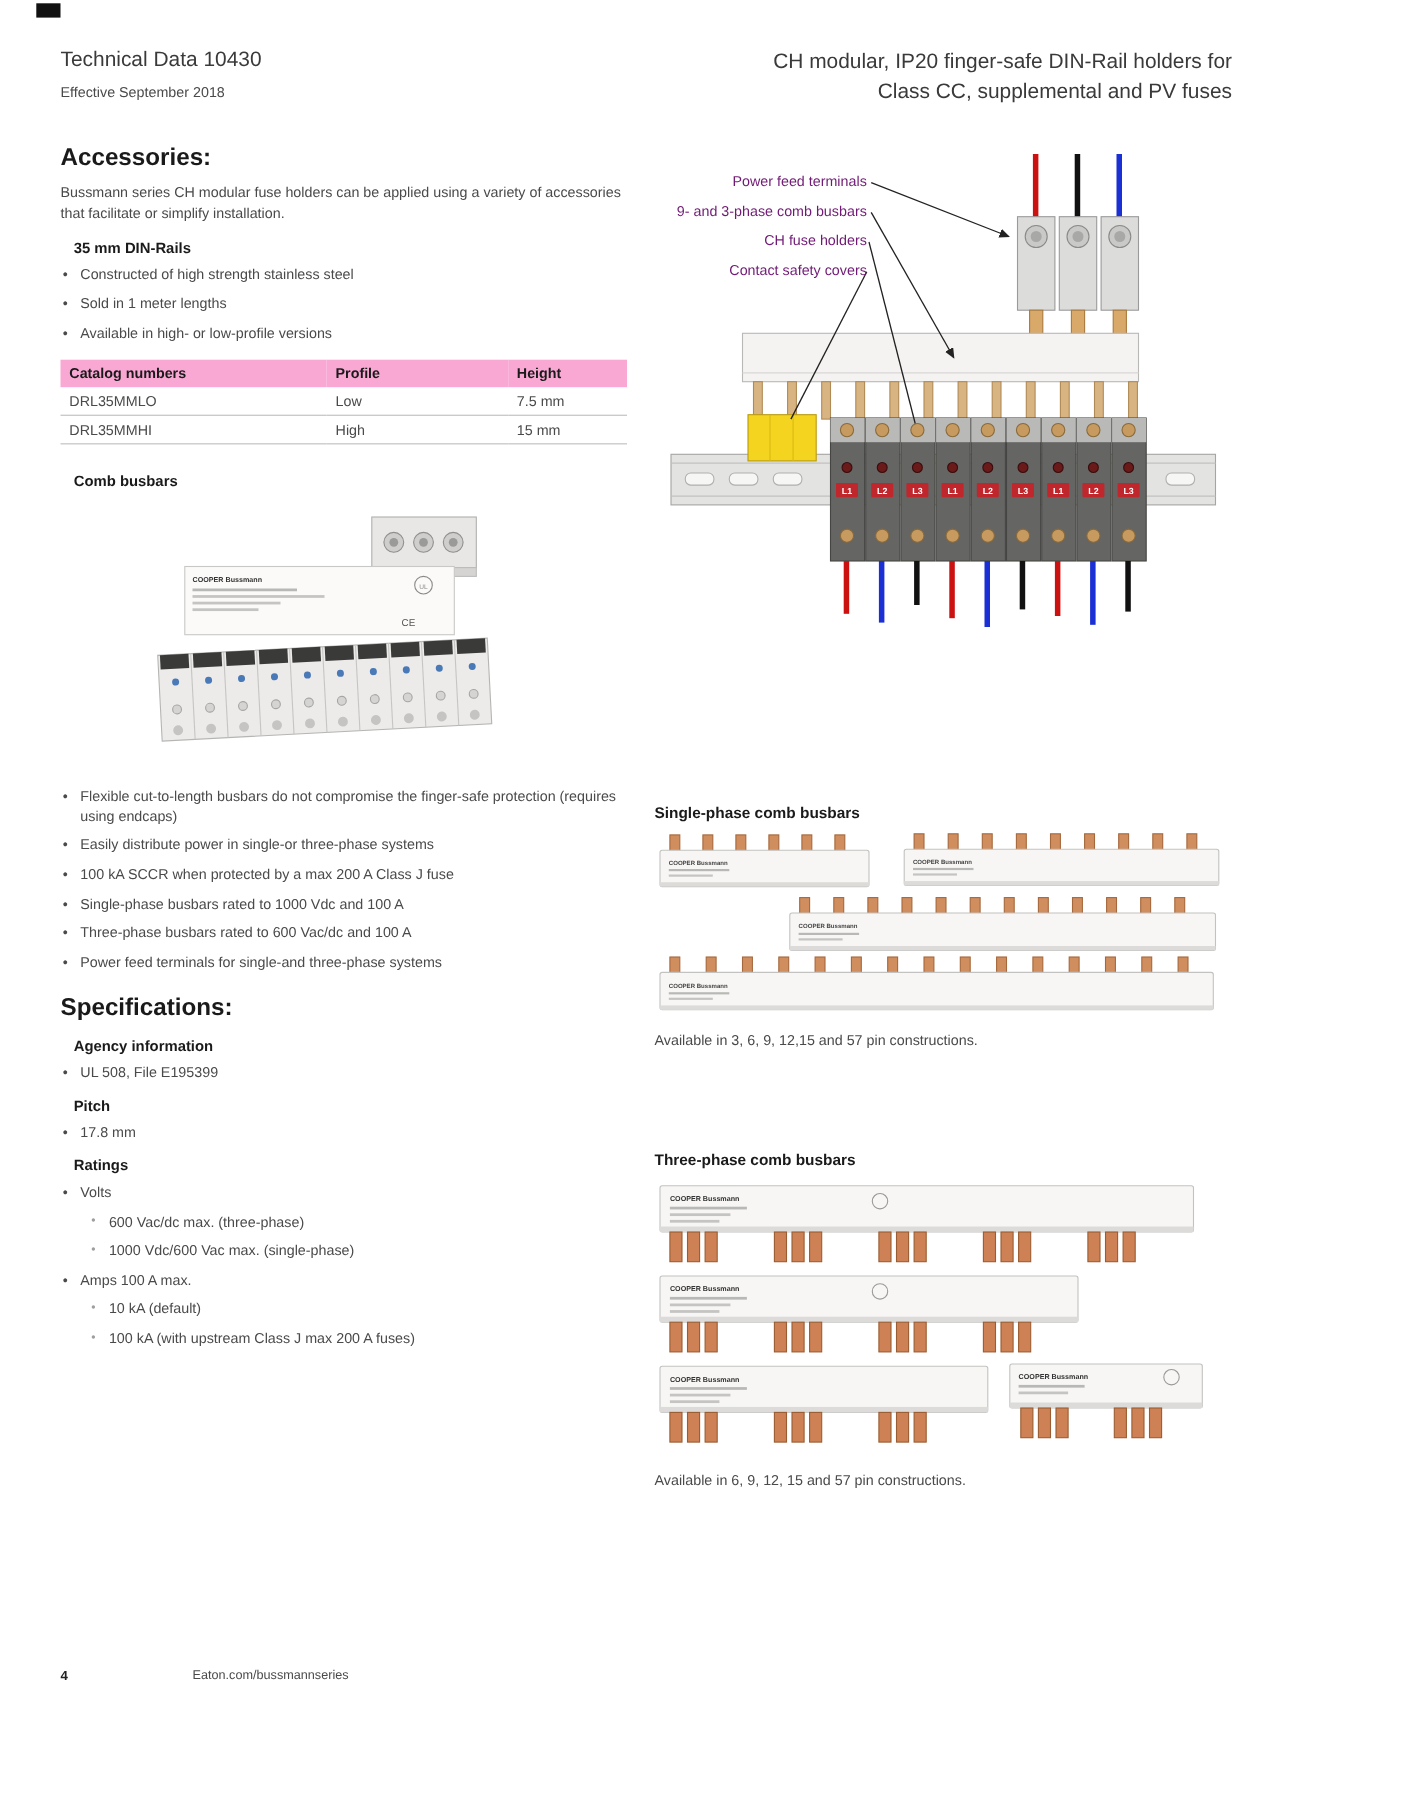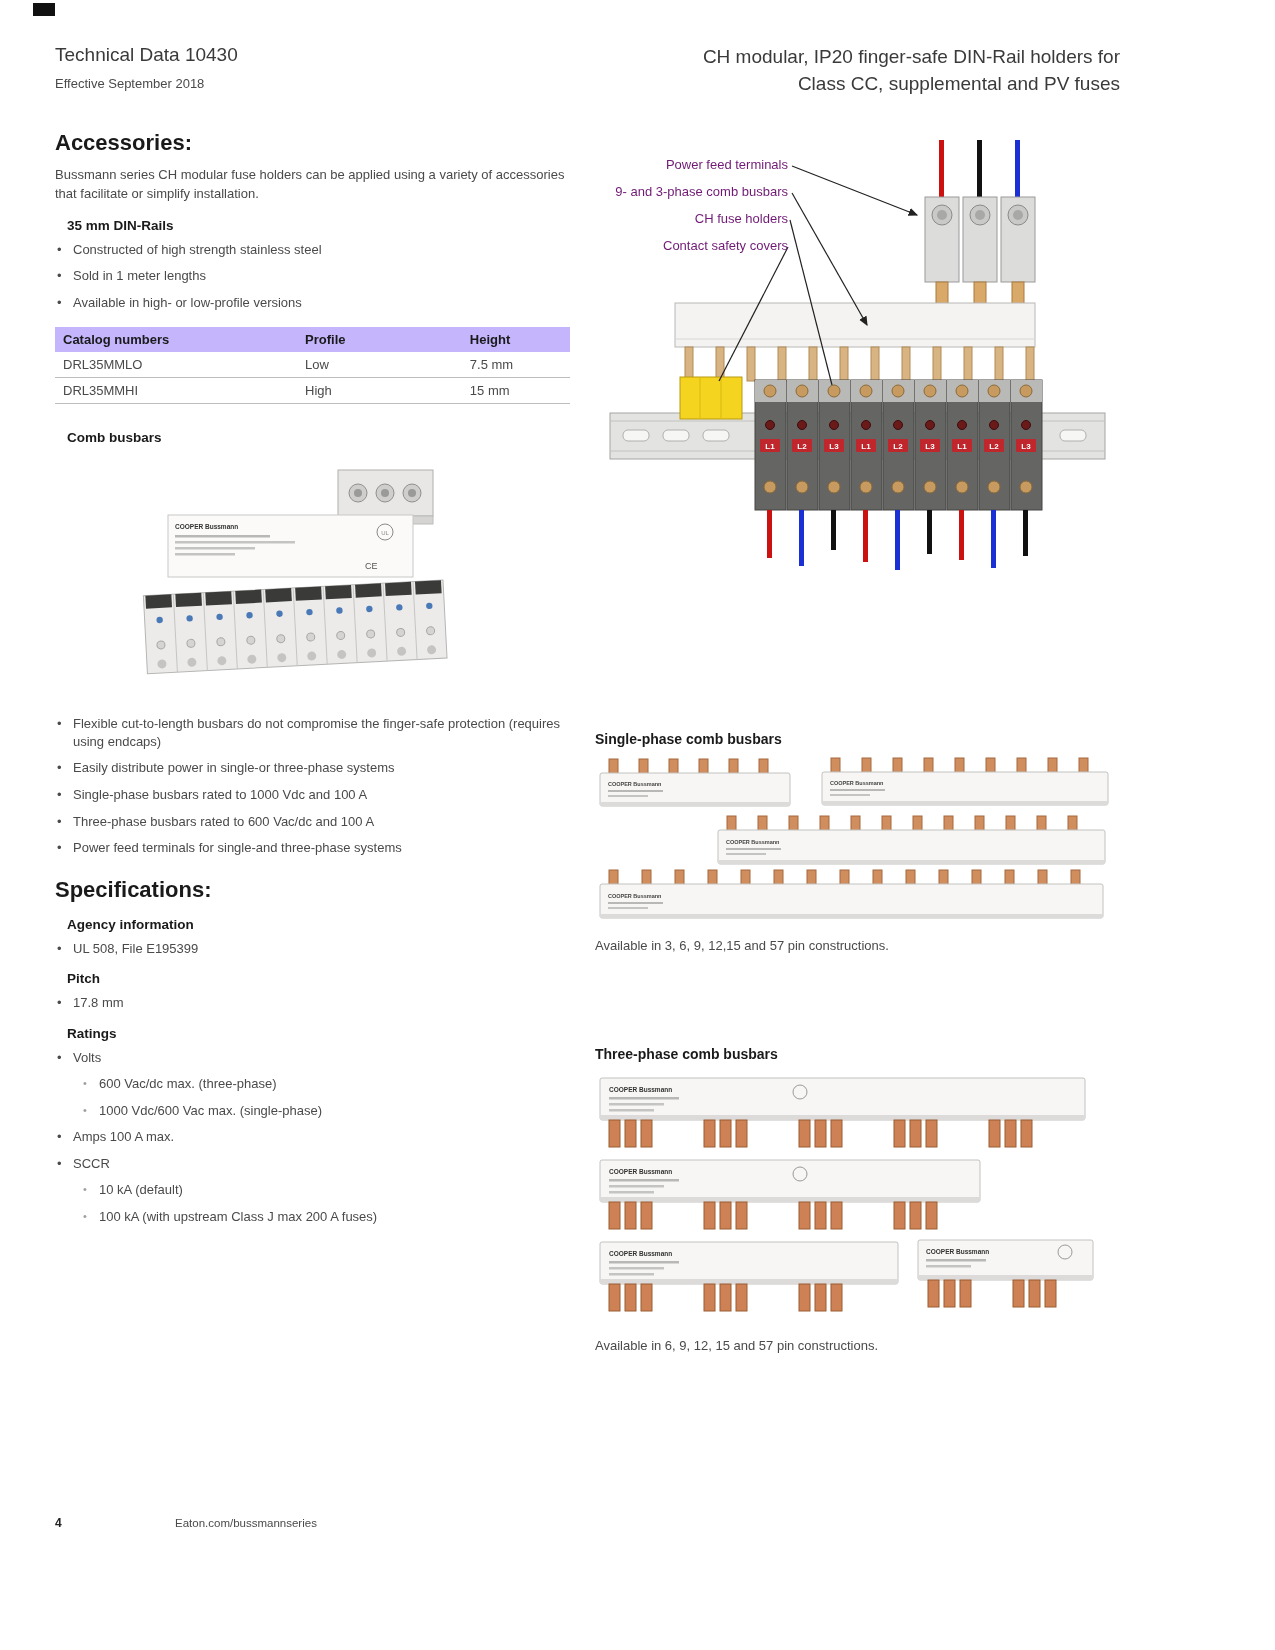--- a/index.html
+++ b/index.html
@@ -26,21 +26,21 @@
 
   .bullets { list-style:none; }
   .bullet { position:relative; padding-left:18px; margin-bottom:9px; font-size:13px; line-height:1.35; }
   .bullet::before { content:"•"; position:absolute; left:2px; top:0; color:#4a4a4a; }
   .sub-bullets { list-style:none; margin-left:26px; }
   .sub-bullet { position:relative; padding-left:18px; margin-bottom:9px; font-size:13px; line-height:1.35; }
   .sub-bullet::before { content:"•"; position:absolute; left:2px; top:1px; color:#9e9e9e; font-size:11px; }
 
   table.catalog { width:100%; border-collapse:collapse; margin-top:16px; font-size:13px; }
   table.catalog th {
-    background:#c4b5fd; font-weight:700; color:#1a1a1a; text-align:left;
+    background:#f9a8d4; font-weight:700; color:#1a1a1a; text-align:left;
     padding:5px 8px;
   }
   table.catalog td { padding:5px 8px; border-bottom:1px solid #bdbdbd; color:#4a4a4a; }
   .col1 { width:47%; } .col2 { width:32%; } .col3 { width:21%; }
 
   .figure { display:block; }
   .fig-comb { margin:6px 0 12px 78px; }
 
   
   .diagram-wrap { position:absolute; left:595px; top:135px; width:525px; height:445px; }
@@ -190,20 +190,21 @@
             <circle cx="237" cy="204" r="4.5"></circle>
             <circle cx="267" cy="204" r="4.5"></circle>
           <circle cx="297" cy="204" r="4.5"></circle>
         </g>
       </g>
     </svg>
 
     <ul class="bullets" style="margin-top:10px;">
       <li class="bullet">Flexible cut-to-length busbars do not compromise the finger-safe protection (requires using endcaps)</li>
       <li class="bullet">Easily distribute power in single-or three-phase systems</li>
+      <li class="bullet">100 kA SCCR when protected by a max 200 A Class J fuse</li>
       <li class="bullet">Single-phase busbars rated to 1000 Vdc and 100 A</li>
       <li class="bullet">Three-phase busbars rated to 600 Vac/dc and 100 A</li>
       <li class="bullet">Power feed terminals for single-and three-phase systems</li>
     </ul>
 
     <div class="h-section" style="margin-top:20px;">Specifications:</div>
 
     <div class="h-sub">Agency information</div>
     <ul class="bullets">
       <li class="bullet">UL 508, File E195399</li>
@@ -217,21 +218,20 @@
     <div class="h-sub">Ratings</div>
     <ul class="bullets">
       <li class="bullet">Volts</li>
     </ul>
     <ul class="sub-bullets">
       <li class="sub-bullet">600 Vac/dc max. (three-phase)</li>
       <li class="sub-bullet">1000 Vdc/600 Vac max. (single-phase)</li>
     </ul>
     <ul class="bullets">
       <li class="bullet">Amps 100 A max.</li>
-      <li class="bullet">SCCR</li>
     </ul>
     <ul class="sub-bullets">
       <li class="sub-bullet">10 kA (default)</li>
       <li class="sub-bullet">100 kA (with upstream Class J max 200 A fuses)</li>
     </ul>
 
   </div>
 
   <div class="diagram-wrap">
     <svg class="diagram-svg" width="525" height="445" viewBox="0 0 525 445">

